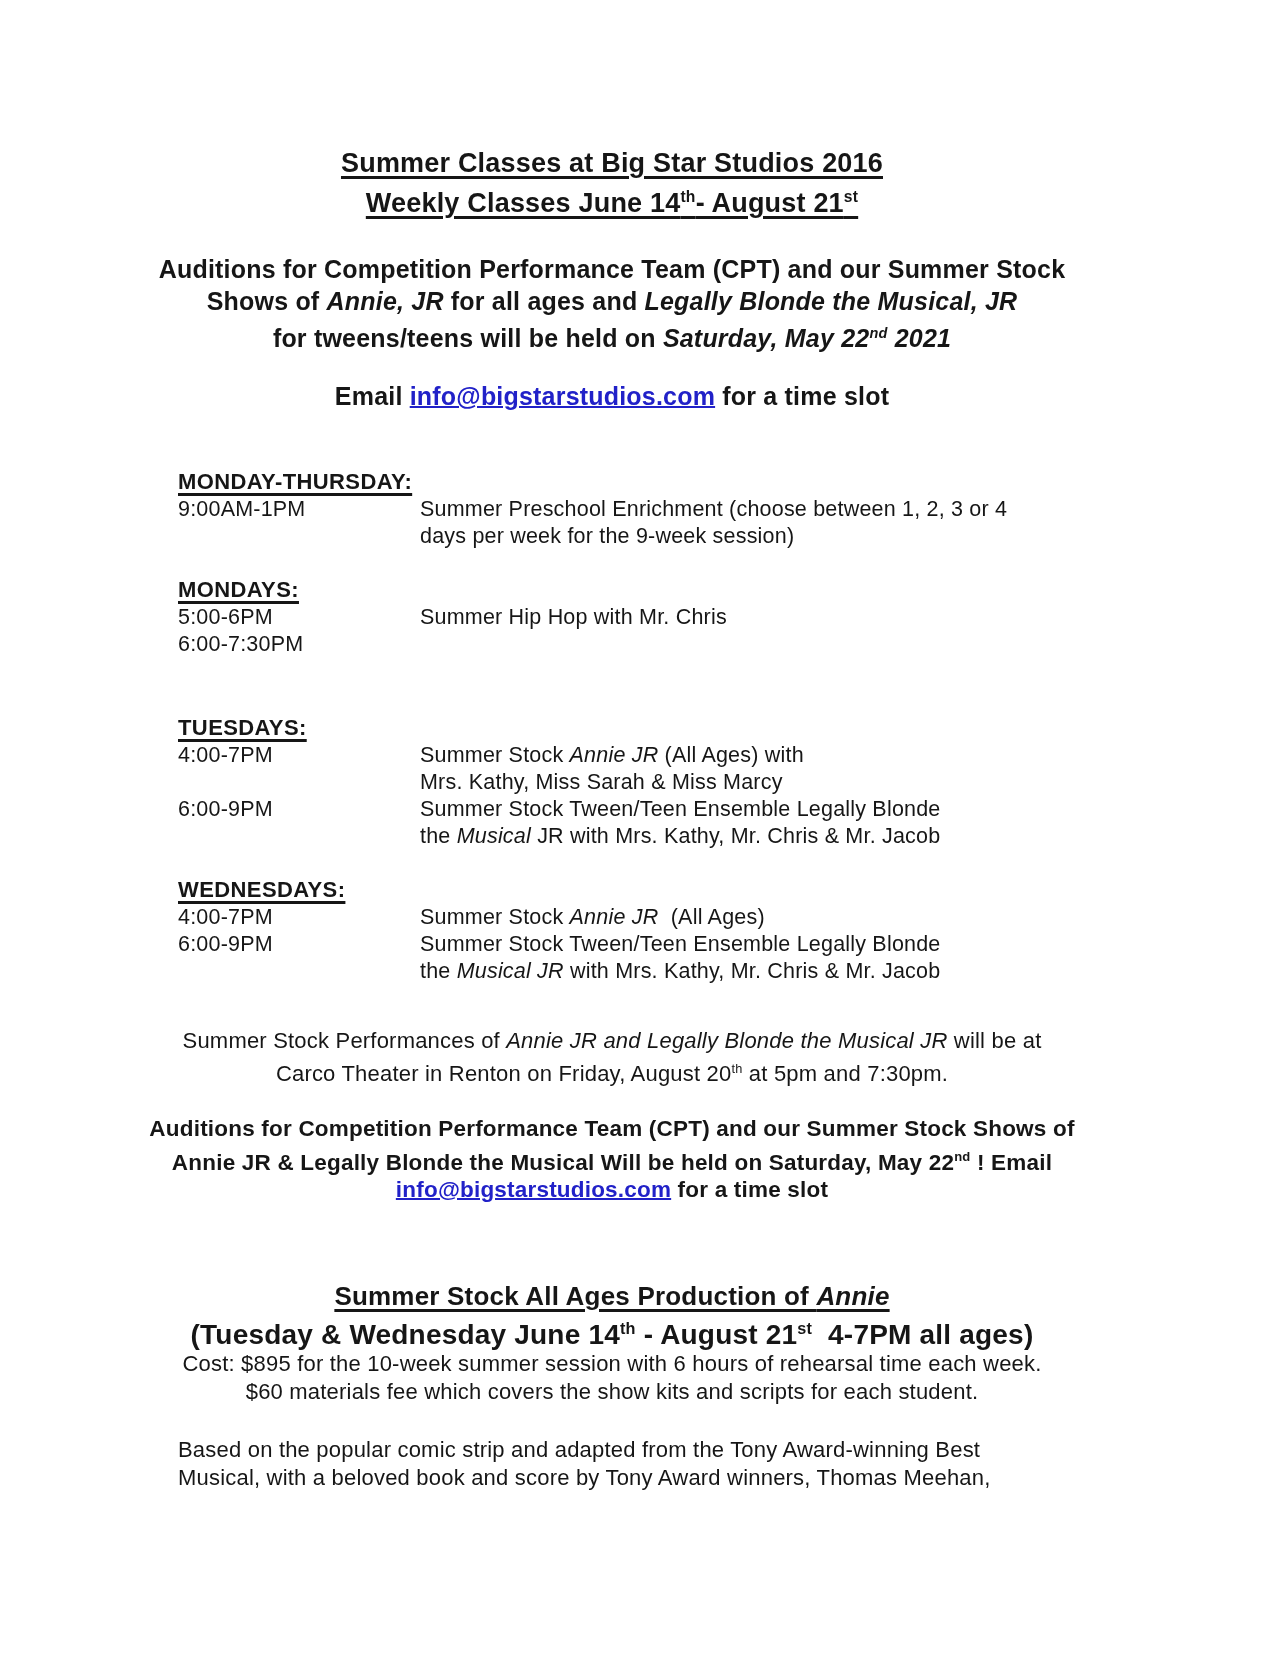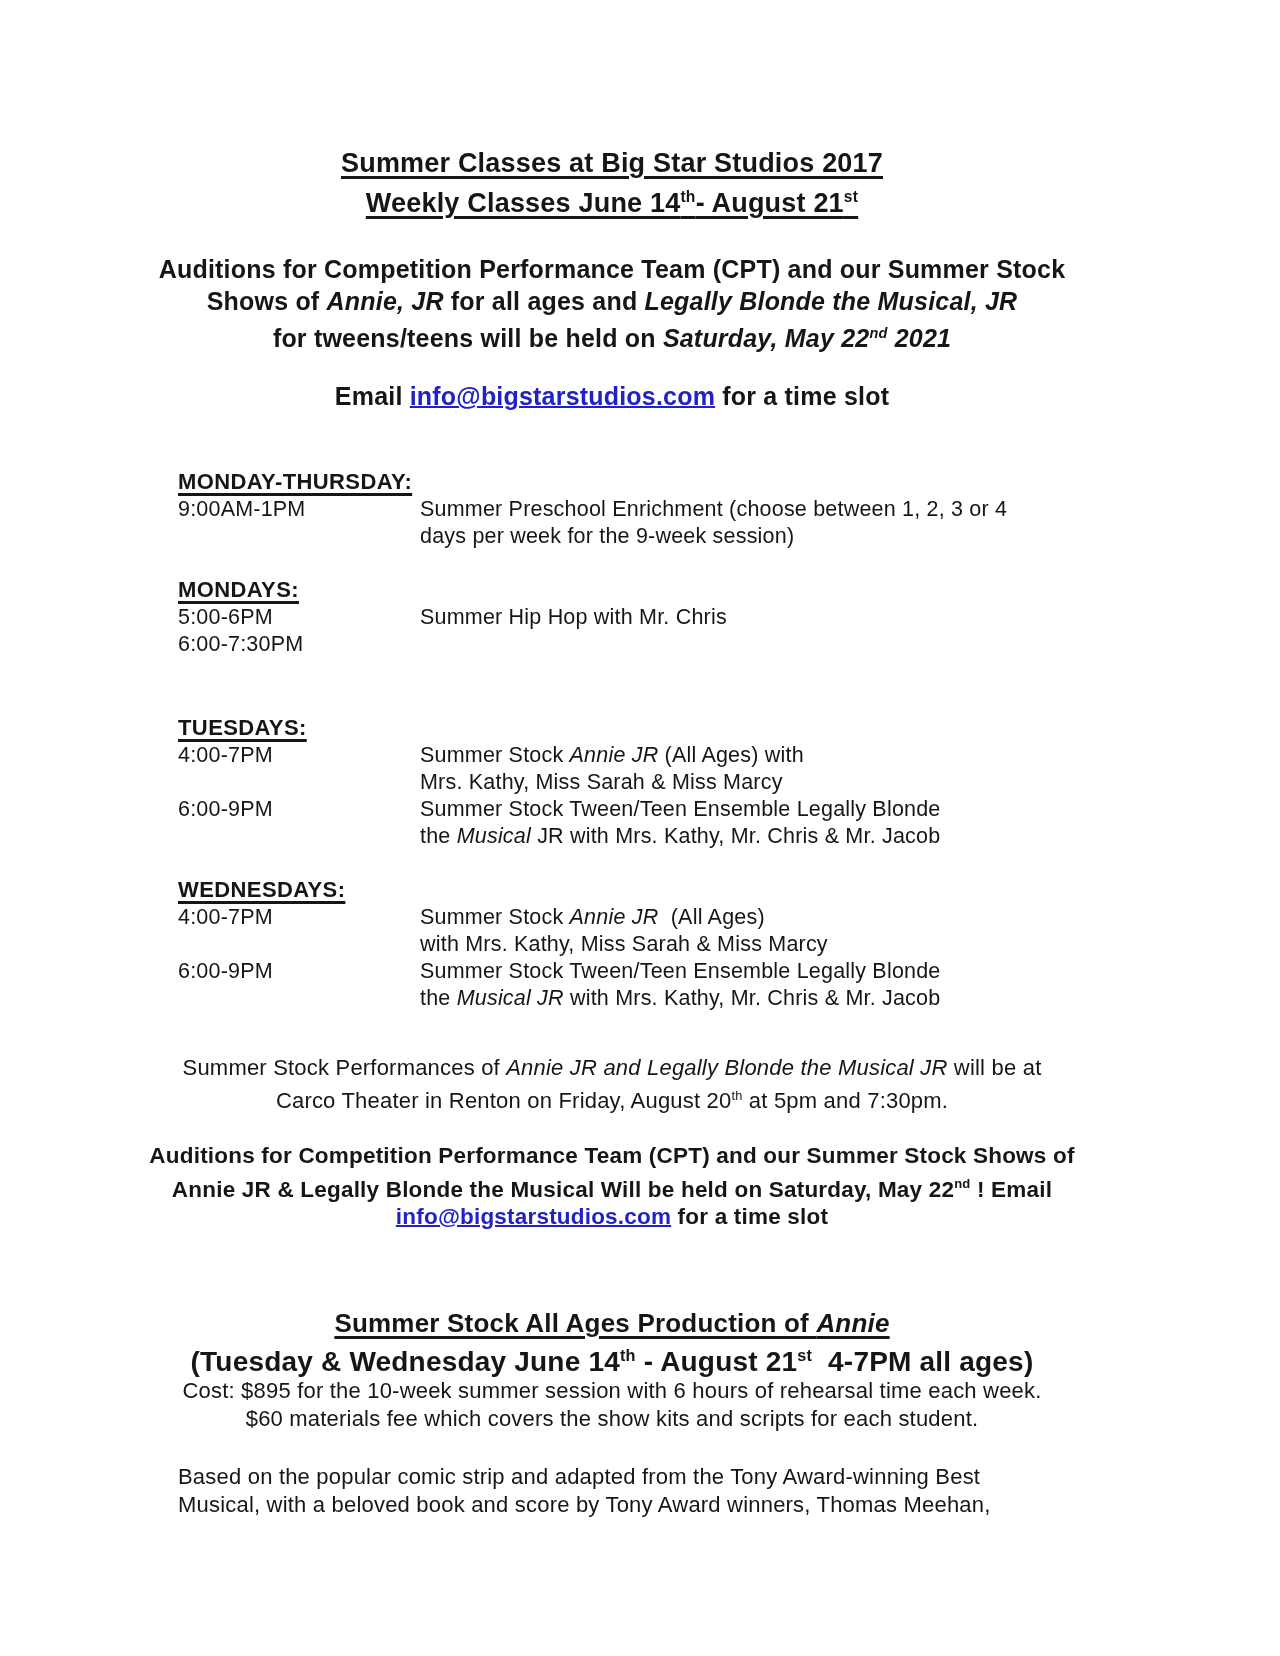--- a/index.html
+++ b/index.html
@@ -49,21 +49,21 @@
   .production-subtitle { font-size:28px; line-height:31px; font-weight:bold; }
   .cost  { font-size:22px; line-height:28px; }
   .based { margin-top:30px; margin-left:178px; width:900px; text-align:left; font-size:22px; line-height:28px; }
 </style>
 </head>
 <body>
 
 <div class="page">
 
   <div class="doc-title center-block">
-      <div class="line"><span>Summer Classes at Big Star Studios 2017</span></div>
+      <div class="line"><span>Summer Classes at Big Star Studios 2016</span></div>
       <div class="line"><span>Weekly Classes June 14</span><span class="sup">th</span><span>- August 21</span><span class="sup">st</span></div>
     </div>
 
   <div class="intro center-block">
       <div class="line"><span>Auditions for Competition Performance Team (CPT) and our Summer Stock</span></div>
       <div class="line"><span>Shows of </span><span class="i">Annie, JR</span><span> for all ages and </span><span class="i">Legally Blonde the Musical, JR</span></div>
       <div class="line"><span>for tweens/teens will be held on </span><span class="i">Saturday, May 22</span><span class="i sup">nd</span><span class="i"> 2021</span></div>
     </div>
 
   <div class="email-line center-block line"><span>Email </span><a class="link" href="#">info@bigstarstudios.com</a><span> for a time slot</span></div>
@@ -107,21 +107,20 @@
             <div class="line"><span>the </span><span class="i">Musical</span><span> JR with Mrs. Kathy, Mr. Chris &amp; Mr. Jacob</span></div>
           </div>
         </div>
       </section>
       <section class="day-section">
         <div class="day-heading">WEDNESDAYS:</div>
         <div class="sched-row">
           <div class="time">4:00-7PM</div>
           <div class="desc">
             <div class="line"><span>Summer Stock </span><span class="i">Annie JR</span><span>&nbsp; (All Ages)</span></div>
-            <div class="line"><span>with Mrs. Kathy, Miss Sarah &amp; Miss Marcy</span></div>
           </div>
         </div>
         <div class="sched-row">
           <div class="time">6:00-9PM</div>
           <div class="desc">
             <div class="line"><span>Summer Stock Tween/Teen Ensemble Legally Blonde</span></div>
             <div class="line"><span>the </span><span class="i">Musical JR</span><span> with Mrs. Kathy, Mr. Chris &amp; Mr. Jacob</span></div>
           </div>
         </div>
       </section>

